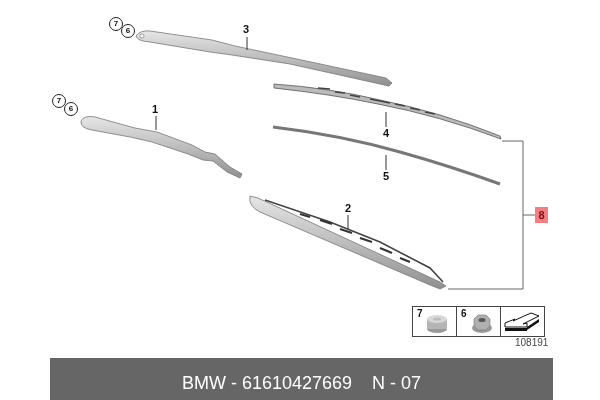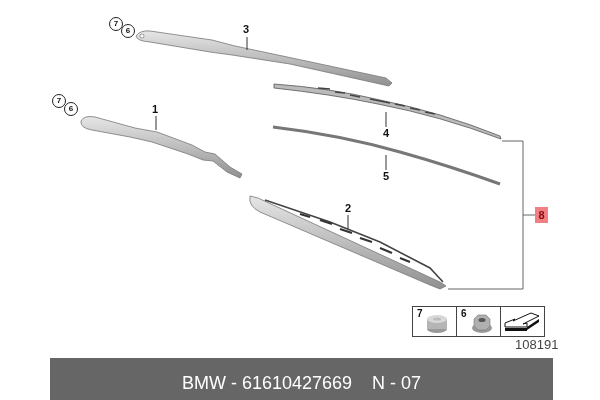--- a/index.html
+++ b/index.html
@@ -7,21 +7,21 @@
   .diagram { position:absolute; left:0; top:0; width:600px; height:350px; }
   .callout { position:absolute; font-weight:bold; font-size:11px; color:#111; font-family:"Liberation Sans", sans-serif; }
   .circ { position:absolute; width:12px; height:12px; border:1px solid #222; border-radius:50%; background:#fff;
           font-size:8px; font-weight:bold; text-align:center; line-height:12px; color:#111; }
   .badge8 { position:absolute; left:535px; top:207px; width:13px; height:16px; background:#f27f84; color:#8a0c12;
             font-weight:bold; font-size:11px; text-align:center; line-height:16px; }
   .legend { position:absolute; left:412px; top:306px; width:131px; height:29px; border:1px solid #444; display:flex; background:#fff; }
   .legend .cell { position:relative; flex:1; border-right:1px solid #444; }
   .legend .cell:last-child { border-right:none; }
   .legend .num { position:absolute; left:4px; top:1px; font-size:10px; font-weight:bold; color:#111; }
-  .refno { position:absolute; left:515px; top:337px; font-size:13px; color:#444; }
+  .refno { position:absolute; left:515px; top:337px; font-size:10px; color:#444; }
   .banner { position:absolute; left:50px; top:358px; width:503px; height:50px; background:#666666; color:#fff;
             font-size:18px; display:flex; align-items:center; justify-content:center; }
   .banner .sep { display:inline-block; width:20px; }
 </style>
 </head>
 <body>
 
 <div class="diagram">
   <svg width="600" height="350" viewBox="0 0 600 350" xmlns="http://www.w3.org/2000/svg">
     <defs>

